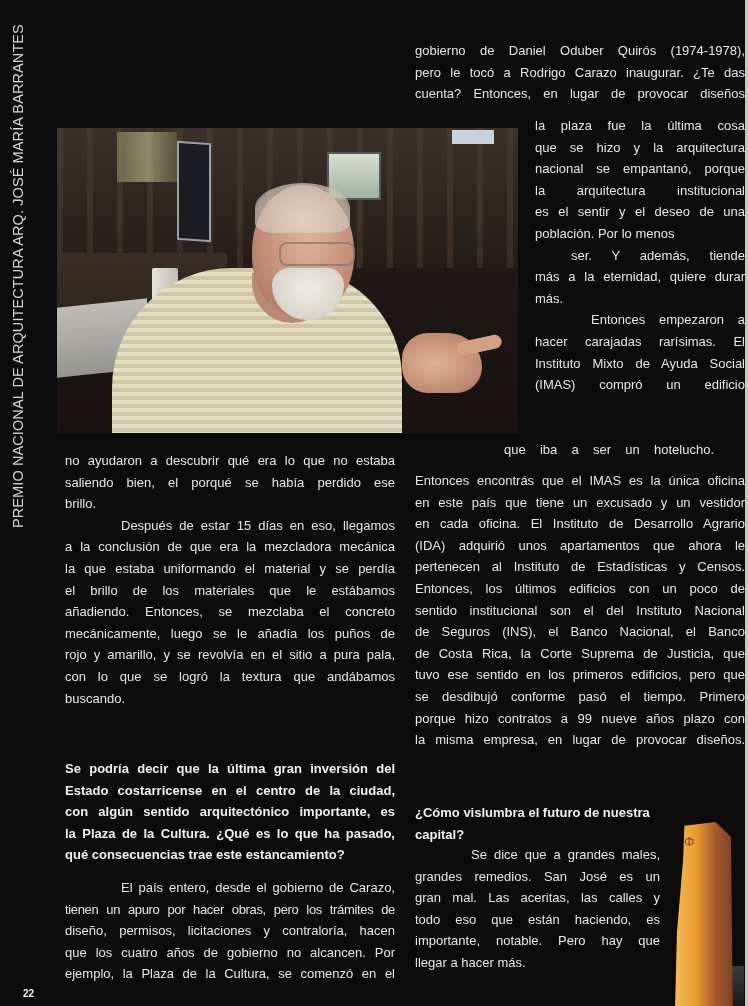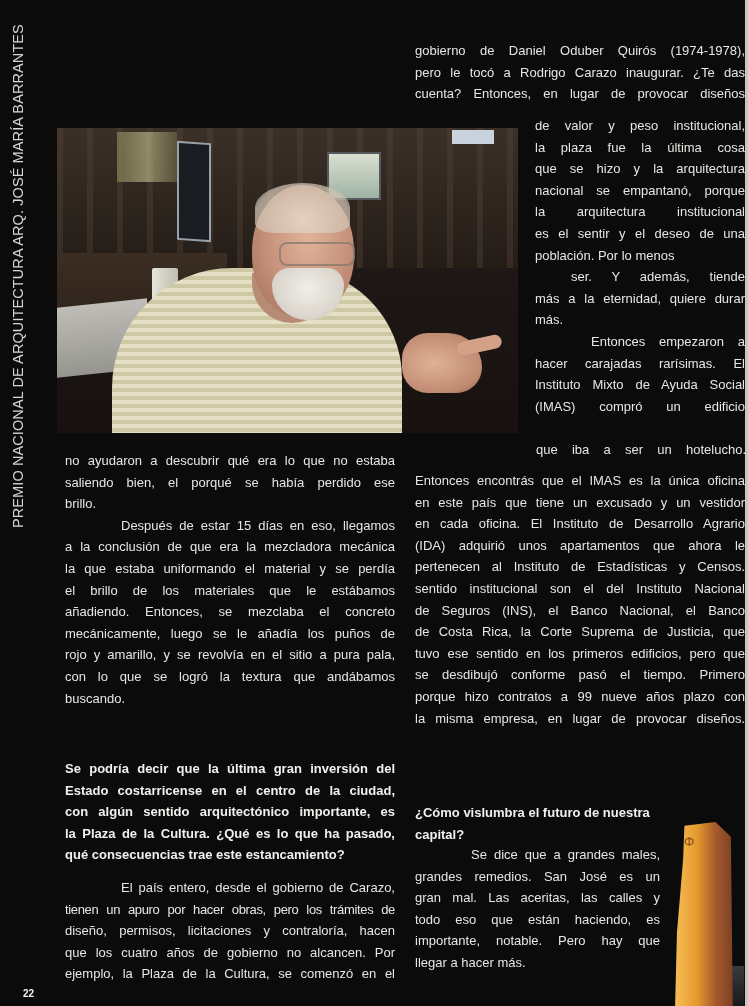--- a/index.html
+++ b/index.html
@@ -311,45 +311,45 @@
     <div class="finger"></div>
   </div>
 
   <div class="rc-top text">
     <span class="line">gobierno de Daniel Oduber Quirós (1974-1978),</span>
     <span class="line">pero le tocó a Rodrigo Carazo inaugurar. ¿Te das</span>
     <span class="line">cuenta? Entonces, en lugar de provocar diseños</span>
   </div>
 
   <div class="rc-wrap text">
-    <span class="line">de valor y peso institucional,</span>
     <span class="line">la plaza fue la última cosa</span>
     <span class="line">que se hizo y la arquitectura</span>
     <span class="line">nacional se empantanó, porque</span>
     <span class="line">la arquitectura institucional</span>
     <span class="line">es el sentir y el deseo de una</span>
     <span class="line last" style="padding-right:52px;">población. Por lo menos</span>
     <span class="line l-ser">ser. Y además, tiende</span>
     <span class="line">más a la eternidad, quiere durar</span>
     <span class="line last">más.</span>
     <span class="line indent">Entonces empezaron a</span>
     <span class="line">hacer carajadas rarísimas. El</span>
     <span class="line">Instituto Mixto de Ayuda Social</span>
     <span class="line">(IMAS) compró un edificio</span>
   </div>
-  <div class="text" style="position:absolute;left:504px;top:439px;width:210px;margin-left:32px;">
+  <div class="text" style="position:absolute;left:504px;top:439px;width:210px;">
     <span class="line">que iba a ser un hotelucho.</span>
   </div>
 
   <div class="rc-bottom text">
     <span class="line">Entonces encontrás que el IMAS es la única oficina</span>
     <span class="line">en este país que tiene un excusado y un vestidor</span>
     <span class="line">en cada oficina. El Instituto de Desarrollo Agrario</span>
     <span class="line">(IDA) adquirió unos apartamentos que ahora le</span>
     <span class="line">pertenecen al Instituto de Estadísticas y Censos.</span>
+    <span class="line">Entonces, los últimos edificios con un poco de</span>
     <span class="line">sentido institucional son el del Instituto Nacional</span>
     <span class="line">de Seguros (INS), el Banco Nacional, el Banco</span>
     <span class="line">de Costa Rica, la Corte Suprema de Justicia, que</span>
     <span class="line">tuvo ese sentido en los primeros edificios, pero que</span>
     <span class="line">se desdibujó conforme pasó el tiempo. Primero</span>
     <span class="line">porque hizo contratos a 99 nueve años plazo con</span>
     <span class="line">la misma empresa, en lugar de provocar diseños.</span>
   </div>
 
   <div class="rc-question text q">

